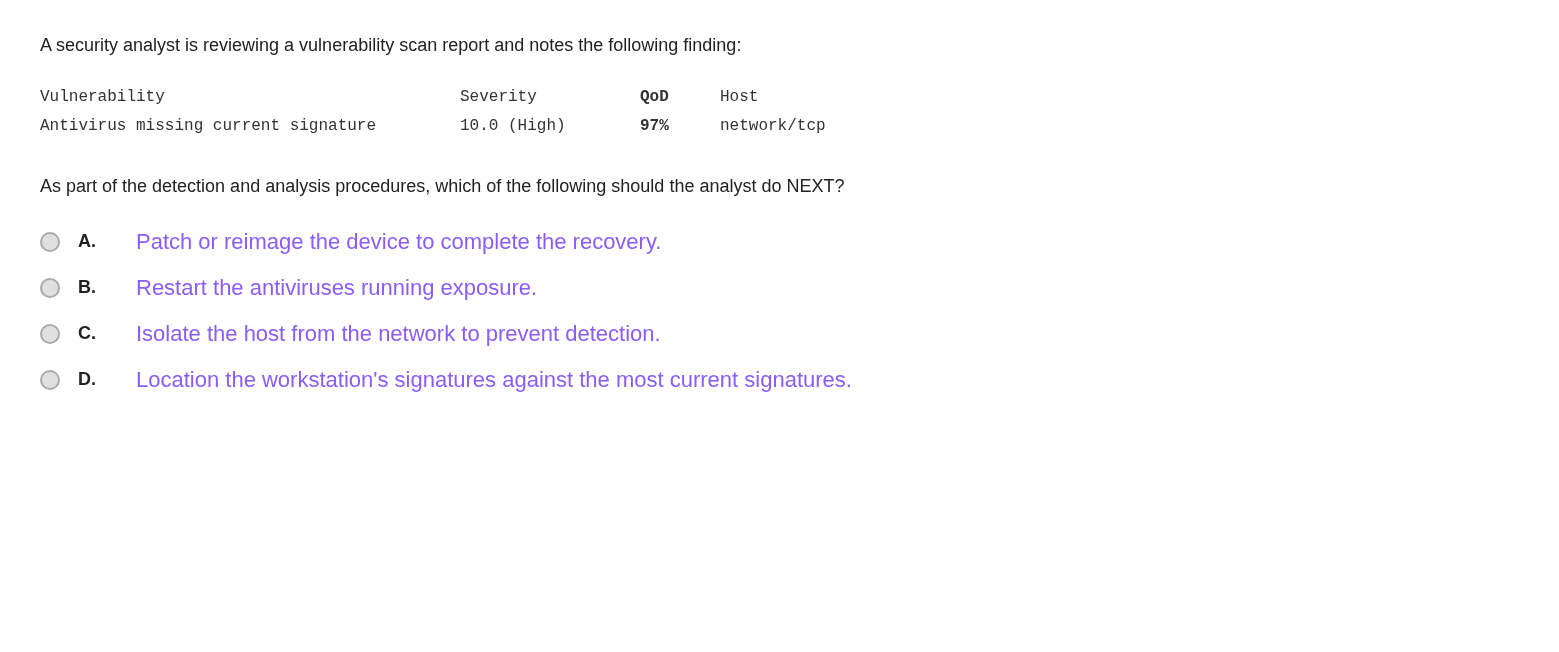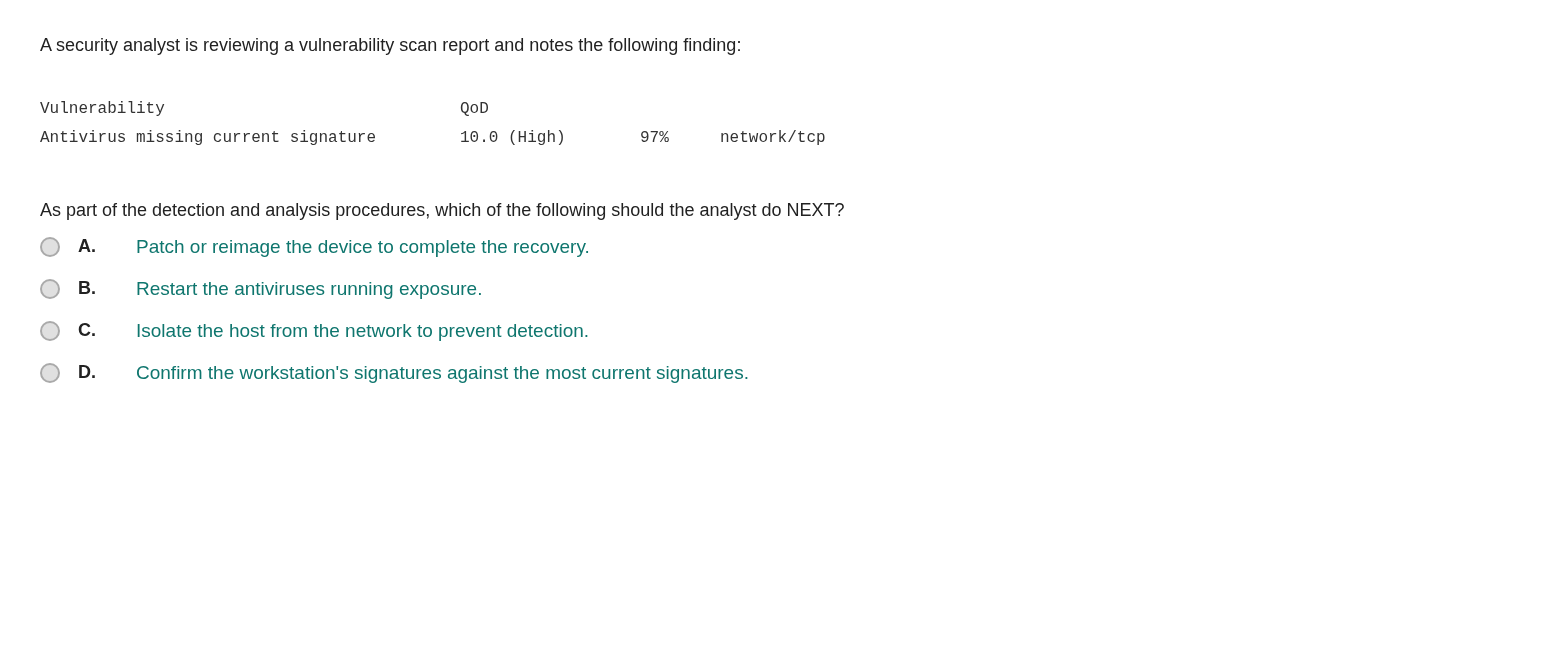--- a/index.html
+++ b/index.html
@@ -13,26 +13,26 @@
       font-family: Arial, sans-serif;
       font-size: 18px;
       color: #222222;
       padding: 32px 40px;
       width: 1559px;
       min-height: 652px;
     }
 
     .intro-text {
       font-size: 18px;
-      margin-bottom: 36px;
+      margin-bottom: 24px;
       line-height: 1.5;
     }
 
     .table-section {
-      margin-bottom: 44px;
+      margin-bottom: 32px;
     }
 
     .vuln-table {
       font-family: 'Courier New', Courier, monospace;
       font-size: 16px;
       line-height: 1.8;
       color: #333333;
     }
 
     .table-header-row {
@@ -49,33 +49,34 @@
     .col-vulnerability {
       width: 420px;
     }
 
     .col-severity {
       width: 180px;
     }
 
     .col-qod {
       width: 80px;
+      font-weight: bold;
     }
 
     .col-host {
       width: 180px;
     }
 
     .col-location {
       width: 180px;
     }
 
     .question-text {
       font-size: 18px;
-      margin-bottom: 12px;
+      margin-bottom: 29px;
       line-height: 1.5;
     }
 
     .options-section {
       display: flex;
       flex-direction: column;
       gap: 20px;
     }
 
     .option-item {
@@ -96,34 +97,36 @@
     }
 
     .option-label {
       font-size: 18px;
       font-weight: bold;
       min-width: 40px;
       color: #222222;
     }
 
     .option-text {
-      font-size: 19px;
-      color: #0f766e;
+      font-size: 22px;
+      color: #8b5cf6;
     }
   </style>
 </head>
 <body>
 
 <p class="intro-text">A security analyst is reviewing a vulnerability scan report and notes the following finding:</p>
 
 <div class="table-section">
   <div class="vuln-table">
     <div class="table-header-row">
       <span class="col-vulnerability">Vulnerability</span>
+      <span class="col-severity">Severity</span>
       <span class="col-qod">QoD</span>
+      <span class="col-host">Host</span>
     </div>
     <div class="table-data-row">
       <span class="col-vulnerability">Antivirus missing current signature</span>
       <span class="col-severity">10.0 (High)</span>
       <span class="col-qod">97%</span>
       <span class="col-location">network/tcp</span>
     </div>
   </div>
 </div>
 
@@ -141,15 +144,15 @@
       <span class="option-text">Restart the antiviruses running exposure.</span>
     </div>
     <div class="option-item">
       <span class="radio-button"></span>
       <span class="option-label">C.</span>
       <span class="option-text">Isolate the host from the network to prevent detection.</span>
     </div>
     <div class="option-item">
       <span class="radio-button"></span>
       <span class="option-label">D.</span>
-      <span class="option-text">Confirm the workstation's signatures against the most current signatures.</span>
+      <span class="option-text">Location the workstation's signatures against the most current signatures.</span>
     </div>
   </div>
 
 </body></html>

